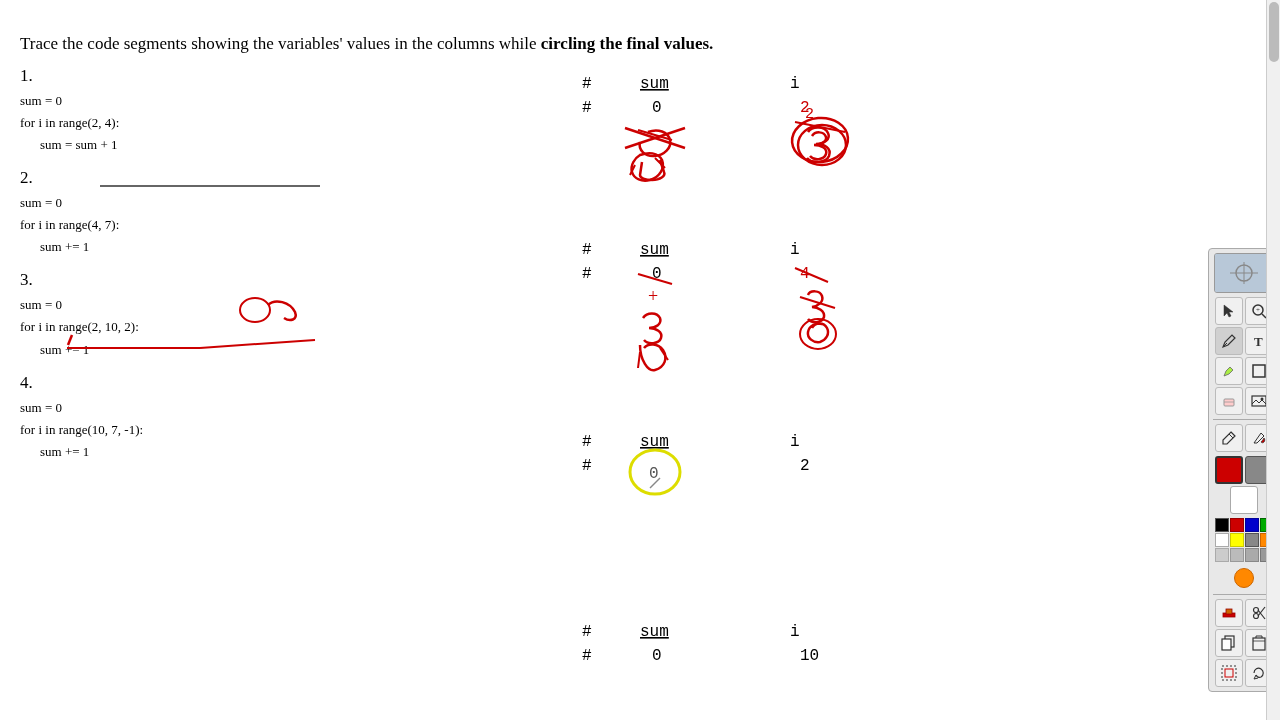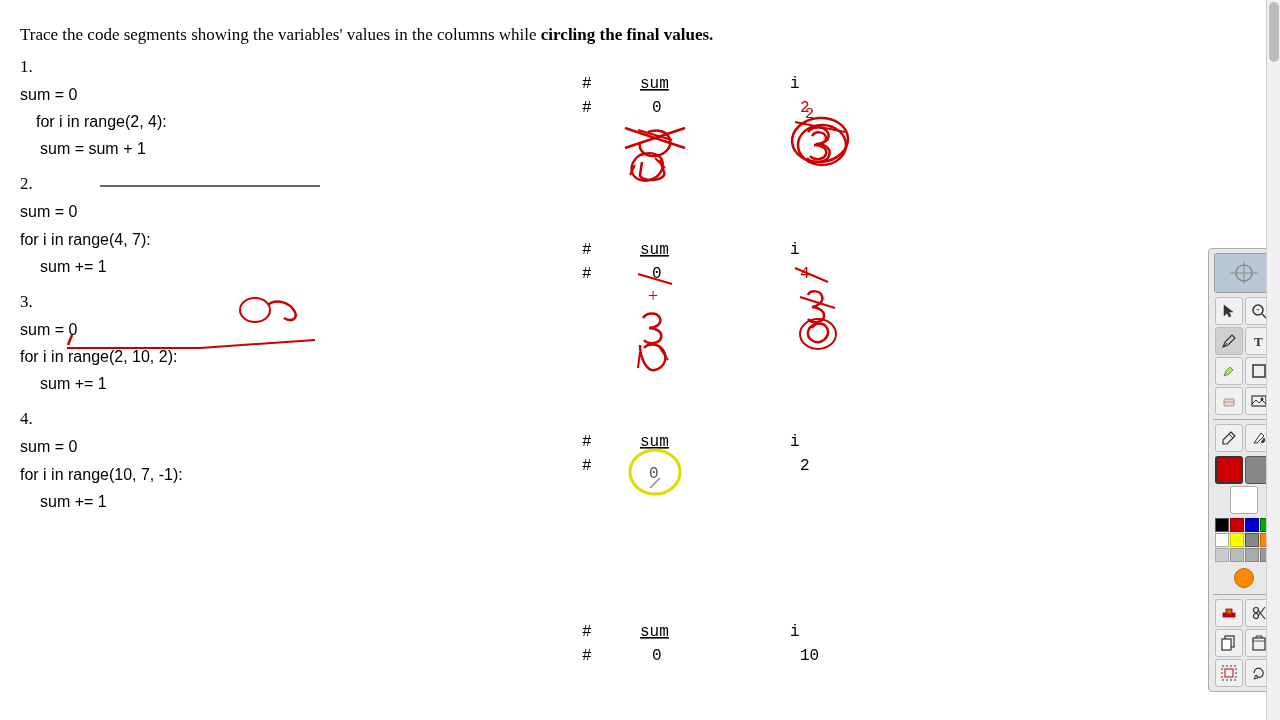--- a/index.html
+++ b/index.html
@@ -10,41 +10,41 @@
       font-family: Georgia, serif;
       overflow: hidden;
       position: relative;
     }
 
     .main-content {
       position: absolute;
       top: 0; left: 0;
       width: 920px;
       height: 720px;
-      padding: 23px 20px;
+      padding: 32px 20px;
     }
 
     .instruction {
       font-size: 17px;
       line-height: 1.4;
       margin-bottom: 10px;
     }
 
     .instruction strong {
       font-weight: bold;
     }
 
     .problem-number {
       font-size: 17px;
       margin-bottom: 4px;
     }
 
     .code-block {
-      font-family: Liberation Sans, sans-serif;
-      font-size: 16px;
+      font-family: Liberation Serif, serif;
+      font-size: 13px;
       line-height: 1.7;
       margin-bottom: 4px;
     }
 
     .code-block .indent {
       margin-left: 20px;
     }
 
     .problem-section {
       margin-bottom: 12px;
@@ -145,21 +145,21 @@
 <div class="main-content">
 
   <div class="instruction">
     Trace the code segments showing the variables' values in the columns while <strong>circling the final values.</strong>
   </div>
 
   <div class="problem-section" style="margin-top:2px;">
     <div class="problem-number">1.</div>
     <div class="code-block">
       sum = 0<br>
-      <span style="margin-left:16px">for i in range(2, 4):</span><br>
+      <span style="margin-left:0">for i in range(2, 4):</span><br>
       <span class="indent">sum = sum + 1</span>
     </div>
 
   </div>
 
   <div class="problem-section" style="margin-top: 8px;">
     <div class="problem-number">2.</div>
     <div class="code-block">
       sum = 0<br>
       for i in range(4, 7):<br>

